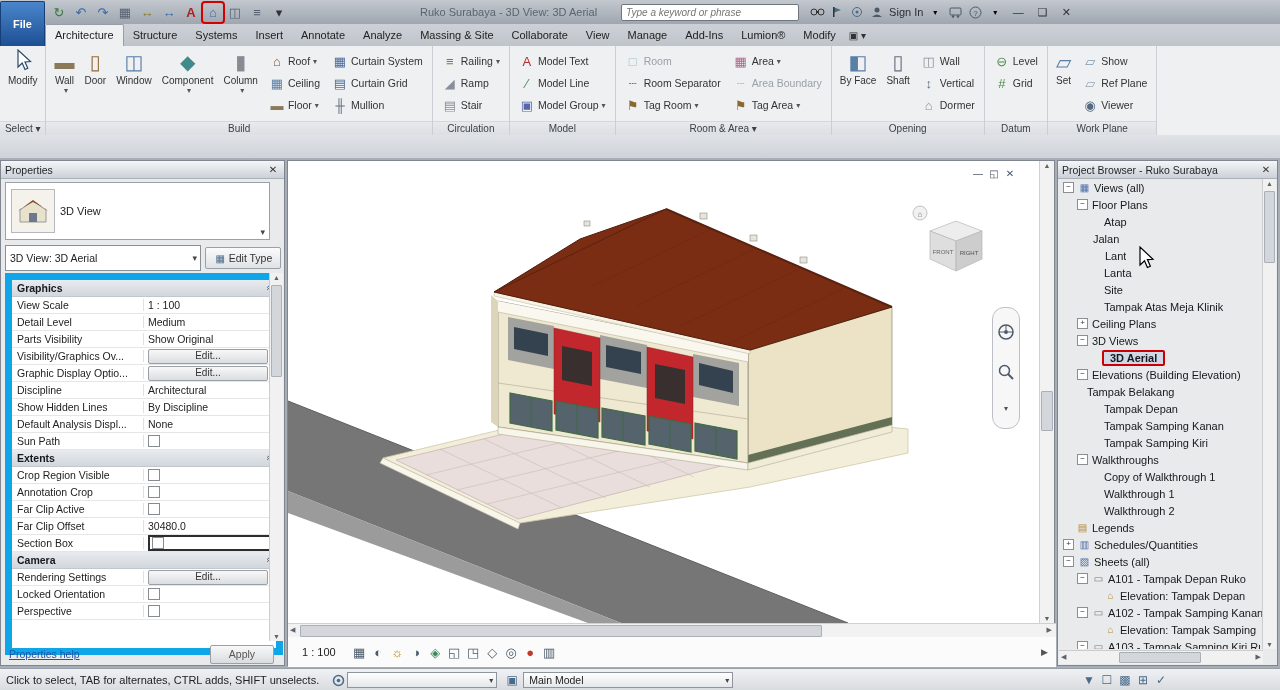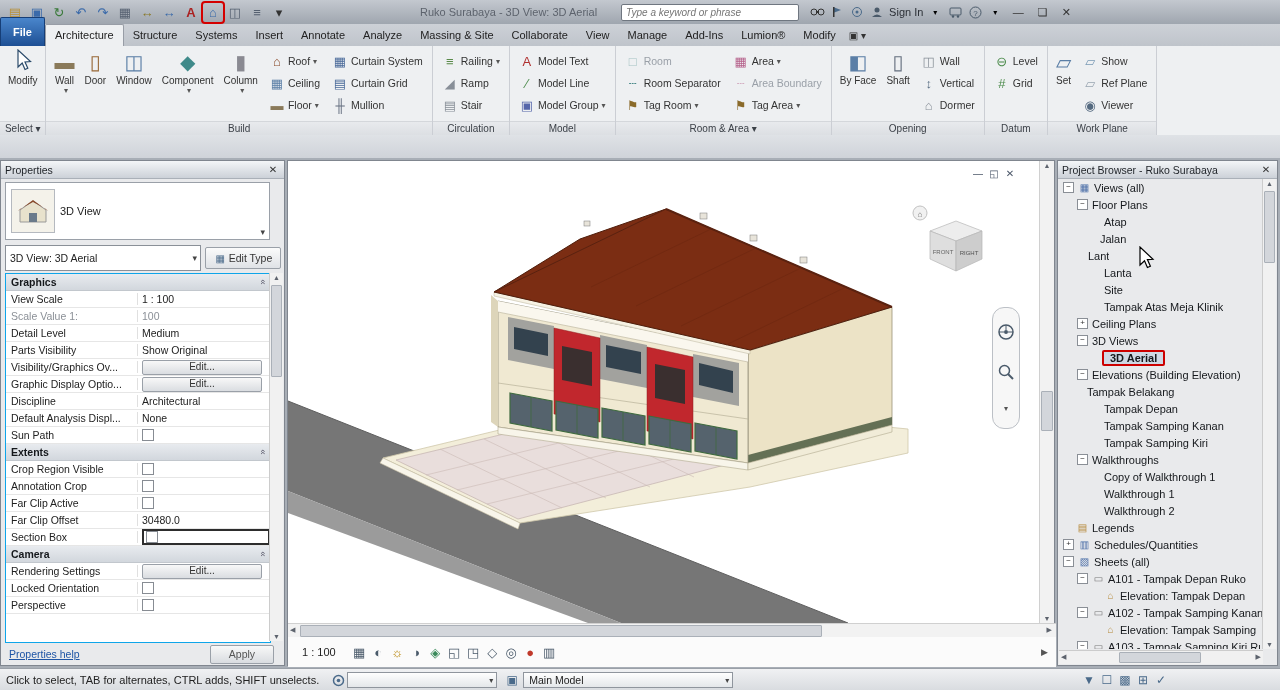--- a/index.html
+++ b/index.html
@@ -22,21 +22,21 @@
   .tb-right .ticon{width:20px;height:18px;display:inline-flex;align-items:center;justify-content:center;}
   #signin{color:#2b2f36;font-size:11px;margin:0 2px;}
   .winbtn{width:22px;height:18px;display:inline-flex;align-items:center;justify-content:center;
     color:#333;font-size:11px;margin-left:2px;}
 
   
   #tabs{position:absolute;left:0;top:24px;width:1280px;height:22px;
     background:linear-gradient(#cdd1d7,#bfc4cb);display:flex;align-items:flex-end;}
   .tab{padding:0 9px;line-height:21px;font-size:11px;color:#222;white-space:nowrap;}
   .tab.file{background:linear-gradient(#4a86cc,#1d4f94);color:#fff;font-weight:bold;
-    border:1px solid #163e77;border-bottom:none;line-height:20px;padding:4px 12px;border-radius:2px 2px 0 0;}
+    border:1px solid #163e77;border-bottom:none;line-height:20px;padding:12px 12px;border-radius:2px 2px 0 0;}
   .tab.active{background:#eef0f2;border:1px solid #989da6;border-bottom:none;border-radius:2px 2px 0 0;}
   .tab-extra{margin-left:4px;color:#333;font-size:10px;line-height:21px;}
 
   
   #ribbon{position:absolute;left:0;top:46px;width:1280px;height:89px;background:#eef0f2;
     border-bottom:1px solid #989da6;display:flex;overflow:hidden;}
   .rpanel{position:relative;border-right:1px solid #cbced4;padding:2px 3px 14px 3px;
     display:flex;align-items:flex-start;flex:0 0 auto;}
   .rpanel-label{position:absolute;bottom:0;left:0;right:0;height:13px;line-height:13px;
     text-align:center;font-size:10px;color:#3c4148;background:linear-gradient(#e8eaed,#dcdfe3);
@@ -70,21 +70,21 @@
     display:flex;align-items:center;justify-content:center;}
   #typebox .tname{font-size:11px;color:#222;}
   #typebox .dd{margin-left:auto;align-self:flex-end;padding:0 4px 2px 0;color:#444;font-size:9px;}
   #typesel{position:absolute;left:4px;top:86px;width:276px;height:22px;display:flex;align-items:center;}
   #viewcombo{flex:0 0 196px;height:26px;background:#fff;border:1px solid #8a9098;display:flex;
     align-items:center;font-size:10.5px;color:#222;padding-left:4px;box-sizing:border-box;}
   #viewcombo .dd{margin-left:auto;font-size:9px;color:#444;padding-right:3px;}
   #edittype{margin-left:4px;height:20px;flex:1;display:flex;align-items:center;justify-content:center;
     font-size:10.5px;color:#333;background:linear-gradient(#fbfbfb,#dfe2e6);border:1px solid #9aa0a8;border-radius:2px;}
   #propgrid{position:absolute;left:4px;top:112px;width:264px;height:368px;background:#fff;
-    border:1px solid #0ea5e9;overflow:hidden;}
+    border:7px solid #0ea5e9;overflow:hidden;}
   .prow{display:flex;height:16px;border-bottom:1px solid #e6e6e6;align-items:center;font-size:10.5px;}
   .plabel{width:126px;padding-left:5px;color:#222;border-right:1px solid #e0e0e0;
     white-space:nowrap;overflow:hidden;flex:0 0 auto;}
   .pvalue{flex:1;padding-left:4px;display:flex;align-items:center;overflow:hidden;white-space:nowrap;color:#222;}
   .prow.dim .plabel,.prow.dim .pvalue{color:#8b9097;}
   .prow.section{background:linear-gradient(#e8ebef,#d2d7dd);font-weight:bold;border-bottom:1px solid #c2c7cd;}
   .prow.section .plabel{border-right:none;color:#15181c;}
   .prow.section .chev{margin-left:auto;margin-right:5px;transform:rotate(90deg);font-size:9px;color:#556;font-weight:normal;}
   .pbtn{width:118px;height:13px;line-height:12px;text-align:center;font-size:10px;color:#333;
     background:linear-gradient(#f8f8f8,#dadde1);border:1px solid #9aa0a8;border-radius:2px;}
@@ -458,24 +458,20 @@
     </div>
     <div id="propgrid">
         <div class="prow section">
           <div class="plabel">Graphics</div>
           <span class="chev">«</span>
         </div>
         <div class="prow ">
           <div class="plabel">View Scale</div>
           <div class="pvalue">1 : 100</div>
         </div>
-        <div class="prow  dim">
-          <div class="plabel">Scale Value    1:</div>
-          <div class="pvalue">100</div>
-        </div>
         <div class="prow ">
           <div class="plabel">Detail Level</div>
           <div class="pvalue">Medium</div>
         </div>
         <div class="prow ">
           <div class="plabel">Parts Visibility</div>
           <div class="pvalue">Show Original</div>
         </div>
         <div class="prow ">
           <div class="plabel">Visibility/Graphics Ov...</div>
@@ -485,20 +481,24 @@
         </div>
         <div class="prow ">
           <div class="plabel">Graphic Display Optio...</div>
           <div class="pvalue">
             <div class="pbtn">Edit...</div>
           </div>
         </div>
         <div class="prow ">
           <div class="plabel">Discipline</div>
           <div class="pvalue">Architectural</div>
+        </div>
+        <div class="prow ">
+          <div class="plabel">Show Hidden Lines</div>
+          <div class="pvalue">By Discipline</div>
         </div>
         <div class="prow ">
           <div class="plabel">Default Analysis Displ...</div>
           <div class="pvalue">None</div>
         </div>
         <div class="prow ">
           <div class="plabel">Sun Path</div>
           <div class="pvalue">
             <span class="chk"></span>
           </div>
@@ -722,25 +722,25 @@
           <span class="tlabel">Views (all)</span>
         </div>
         <div class="trow" style="padding-left: 18px;">
           <span class="texp">−</span>
           <span class="tlabel">Floor Plans</span>
         </div>
         <div class="trow" style="padding-left: 32px; align-items: center;">
           <span class="tspacer"></span>
           <span class="tlabel">Atap</span>
         </div>
-        <div class="trow" style="padding-left: 28px;">
+        <div class="trow" style="padding-left: 21px;">
           <span class="tspacer"></span>
           <span class="tlabel">Jalan</span>
         </div>
-        <div class="trow" style="padding-left: 16px;">
+        <div class="trow" style="padding-left: 33px;">
           <span class="tspacer"></span>
           <span class="tlabel">Lant</span>
         </div>
         <div class="trow" style="padding-left: 32px;">
           <span class="tspacer"></span>
           <span class="tlabel">Lanta</span>
         </div>
         <div class="trow" style="padding-left: 32px;">
           <span class="tspacer"></span>
           <span class="tlabel">Site</span>

